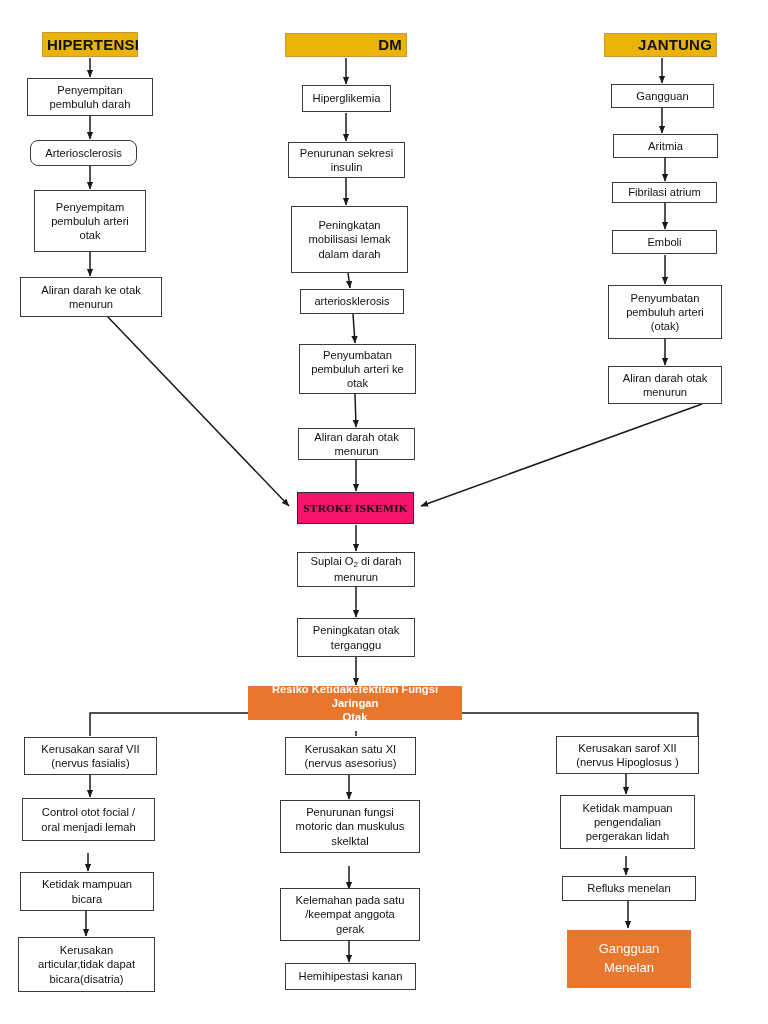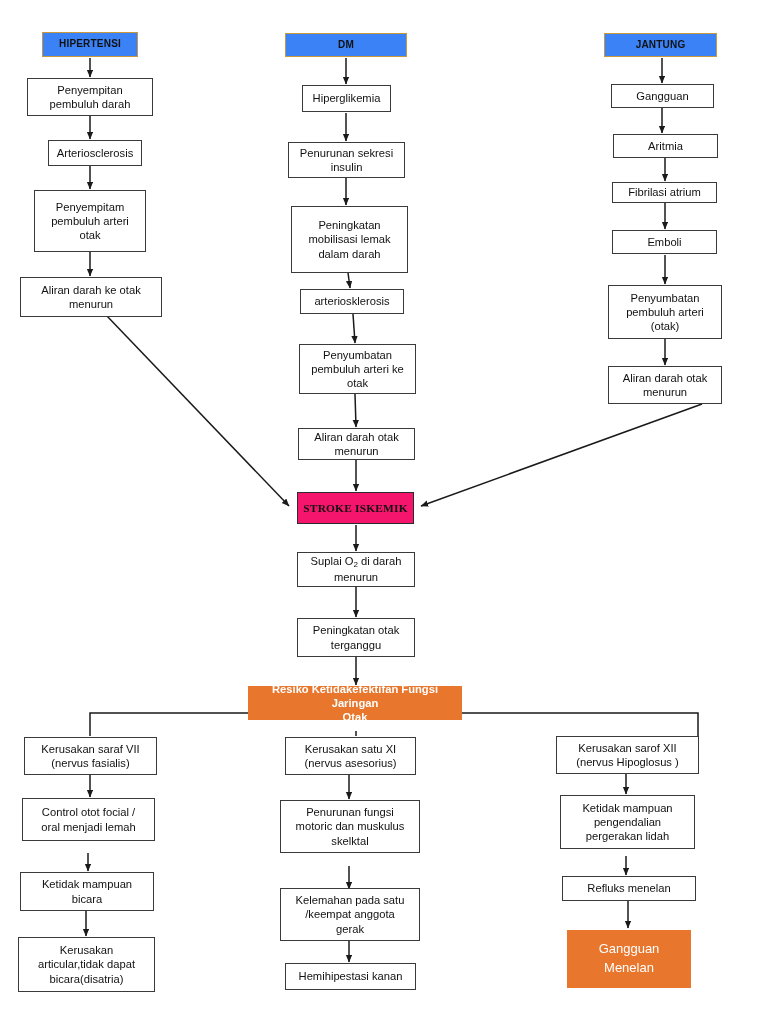--- a/index.html
+++ b/index.html
@@ -45,26 +45,27 @@
   }
   
   .n-box {
     background: #ffffff;
     border: 1.4px solid #3a3a3a;
     color: #111111;
     font-size: 11.2px;
   }
   
   .n-header {
-    background: #3b82f6;
+    background: #eab308;
     border: 1px solid #c9973c;
     color: #111111;
-    font-size: 10px;
+    font-size: 15px;
     font-weight: bold;
     letter-spacing: .2px;
+    text-align: right;
   }
   
   .n-pink {
     background: #f5156c;
     border: 1.4px solid #2c2c2c;
     color: #111111;
     font-size: 11.4px;
     font-weight: bold;
     letter-spacing: .2px;
     font-family: Liberation Serif, serif;
@@ -148,21 +149,21 @@
 
   <div class="node n-header" style="left:42px; top:32px; width:96px; height:25px;">
     <span class="node-text">HIPERTENSI</span>
   </div>
 
   <div class="node n-box" style="left:27px; top:78px; width:126px; height:38px;">
     <span class="node-text">Penyempitan
 pembuluh darah</span>
   </div>
 
-  <div class="node n-box" style="left:48px; top:140px; width:94px; height:26px;">
+  <div class="node n-box" style="left:30px; top:140px; width:107px; height:26px;border-radius:8px;">
     <span class="node-text">Arteriosclerosis</span>
   </div>
 
   <div class="node n-box" style="left:34px; top:190px; width:112px; height:62px;">
     <span class="node-text">Penyempitam
 pembuluh arteri
 otak</span>
   </div>
 
   <div class="node n-box" style="left:20px; top:277px; width:142px; height:40px;">

